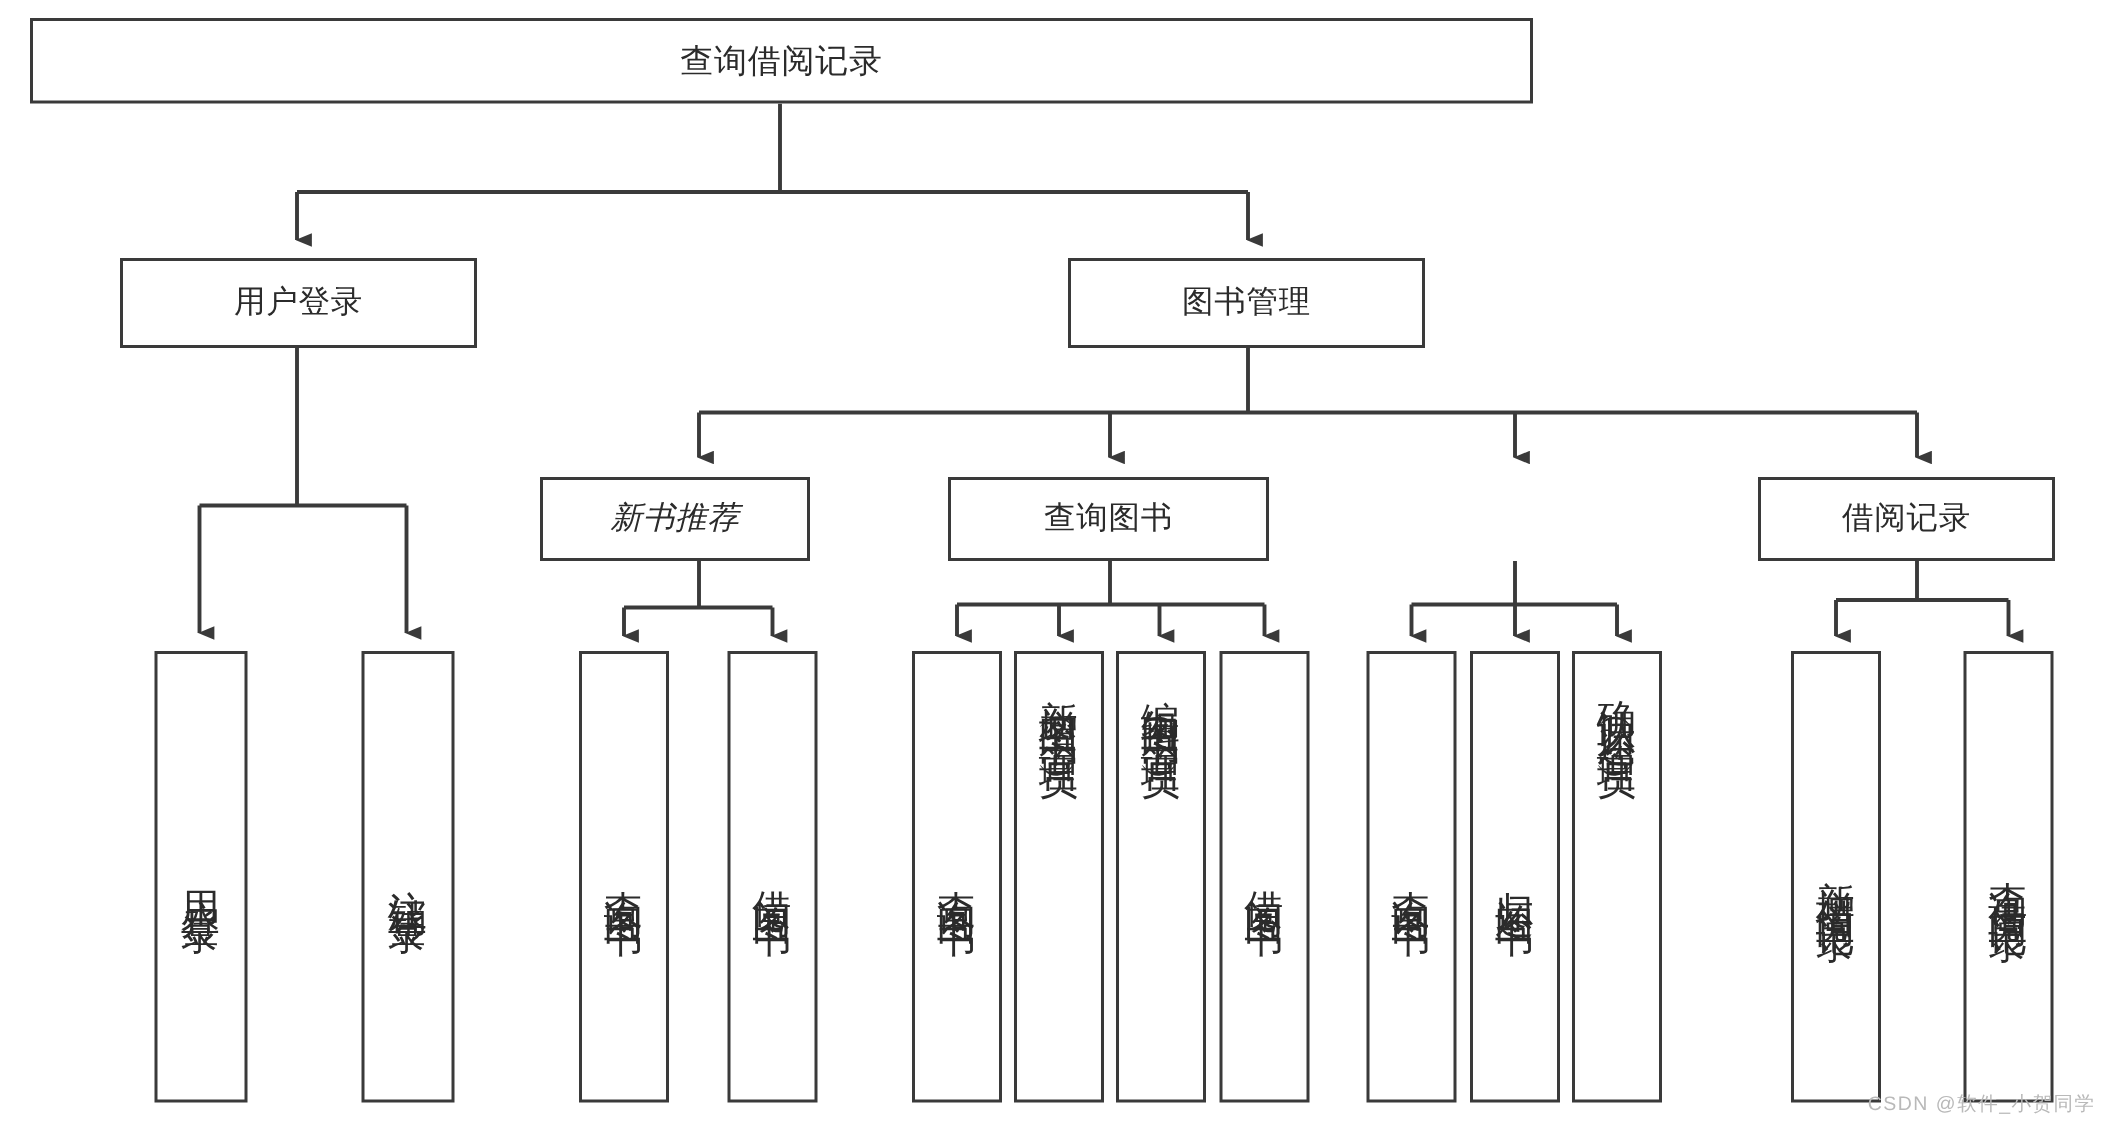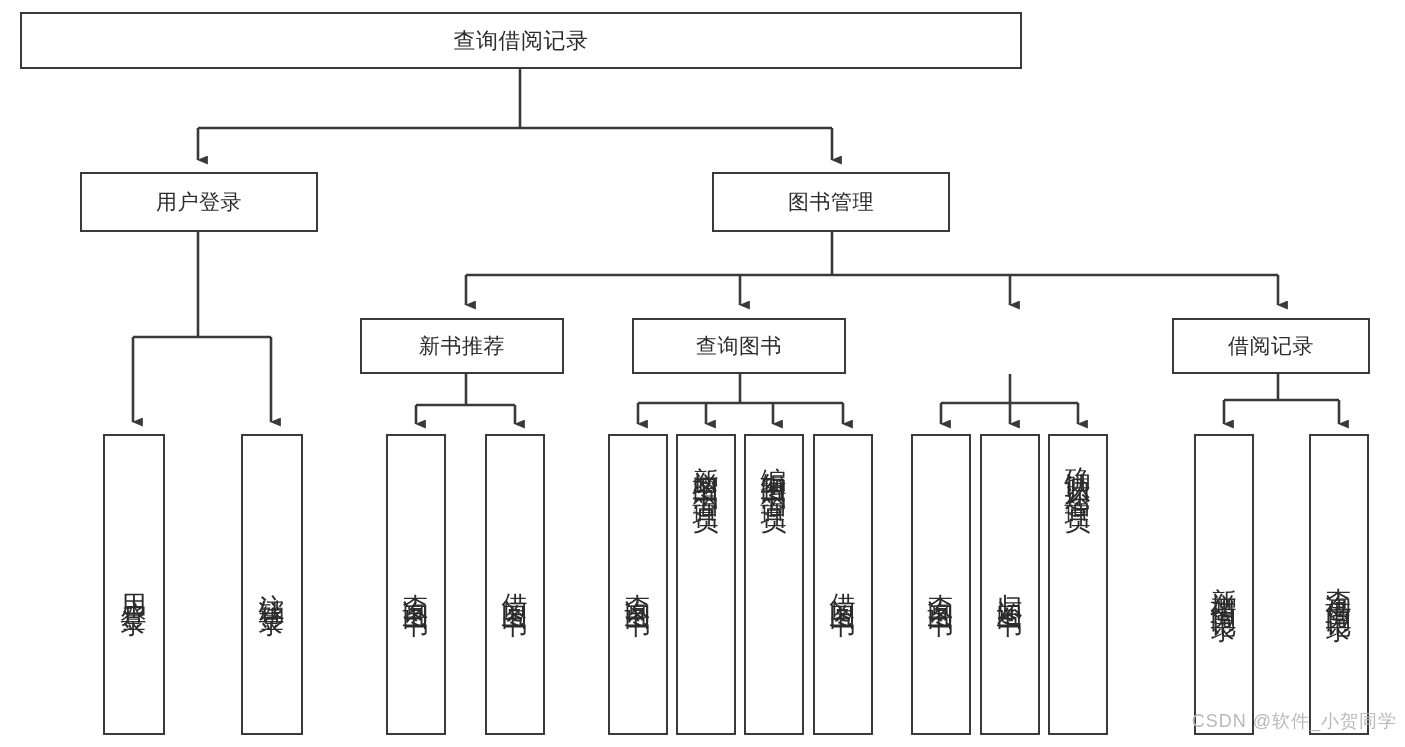--- a/index.html
+++ b/index.html
@@ -58,22 +58,22 @@
     line-height:1;
     letter-spacing:6px;
   }
   .node.vert.mid{
     align-items:center;
     padding-top:0;
   }
   .watermark{
     position:absolute;
     right:8px;
-    bottom:14px;
-    font-size:18px;
+    bottom:2px;
+    font-size:13px;
     color:#b9b9b9;
     letter-spacing:1px;
     z-index:3;
     white-space:nowrap;
     user-select:none;
   }
 </style>
 </head>
 <body>
 
@@ -134,21 +134,21 @@
   </div>
 
   <div class="node horiz" style="left:80px; top:172px; width:238px; height:60px;">
     <span class="label">用户登录</span>
   </div>
 
   <div class="node horiz" style="left:712px; top:172px; width:238px; height:60px;">
     <span class="label">图书管理</span>
   </div>
 
-  <div class="node horiz" style="left:360px; top:318px; width:204px; height:56px;">
+  <div class="node horiz" style="left:360px; top:318px; width:180px; height:56px;font-style:italic;">
     <span class="label">新书推荐</span>
   </div>
 
   <div class="node horiz" style="left:632px; top:318px; width:214px; height:56px;">
     <span class="label">查询图书</span>
   </div>
 
 
   <div class="node horiz" style="left:1172px; top:318px; width:198px; height:56px;">
     <span class="label">借阅记录</span>

